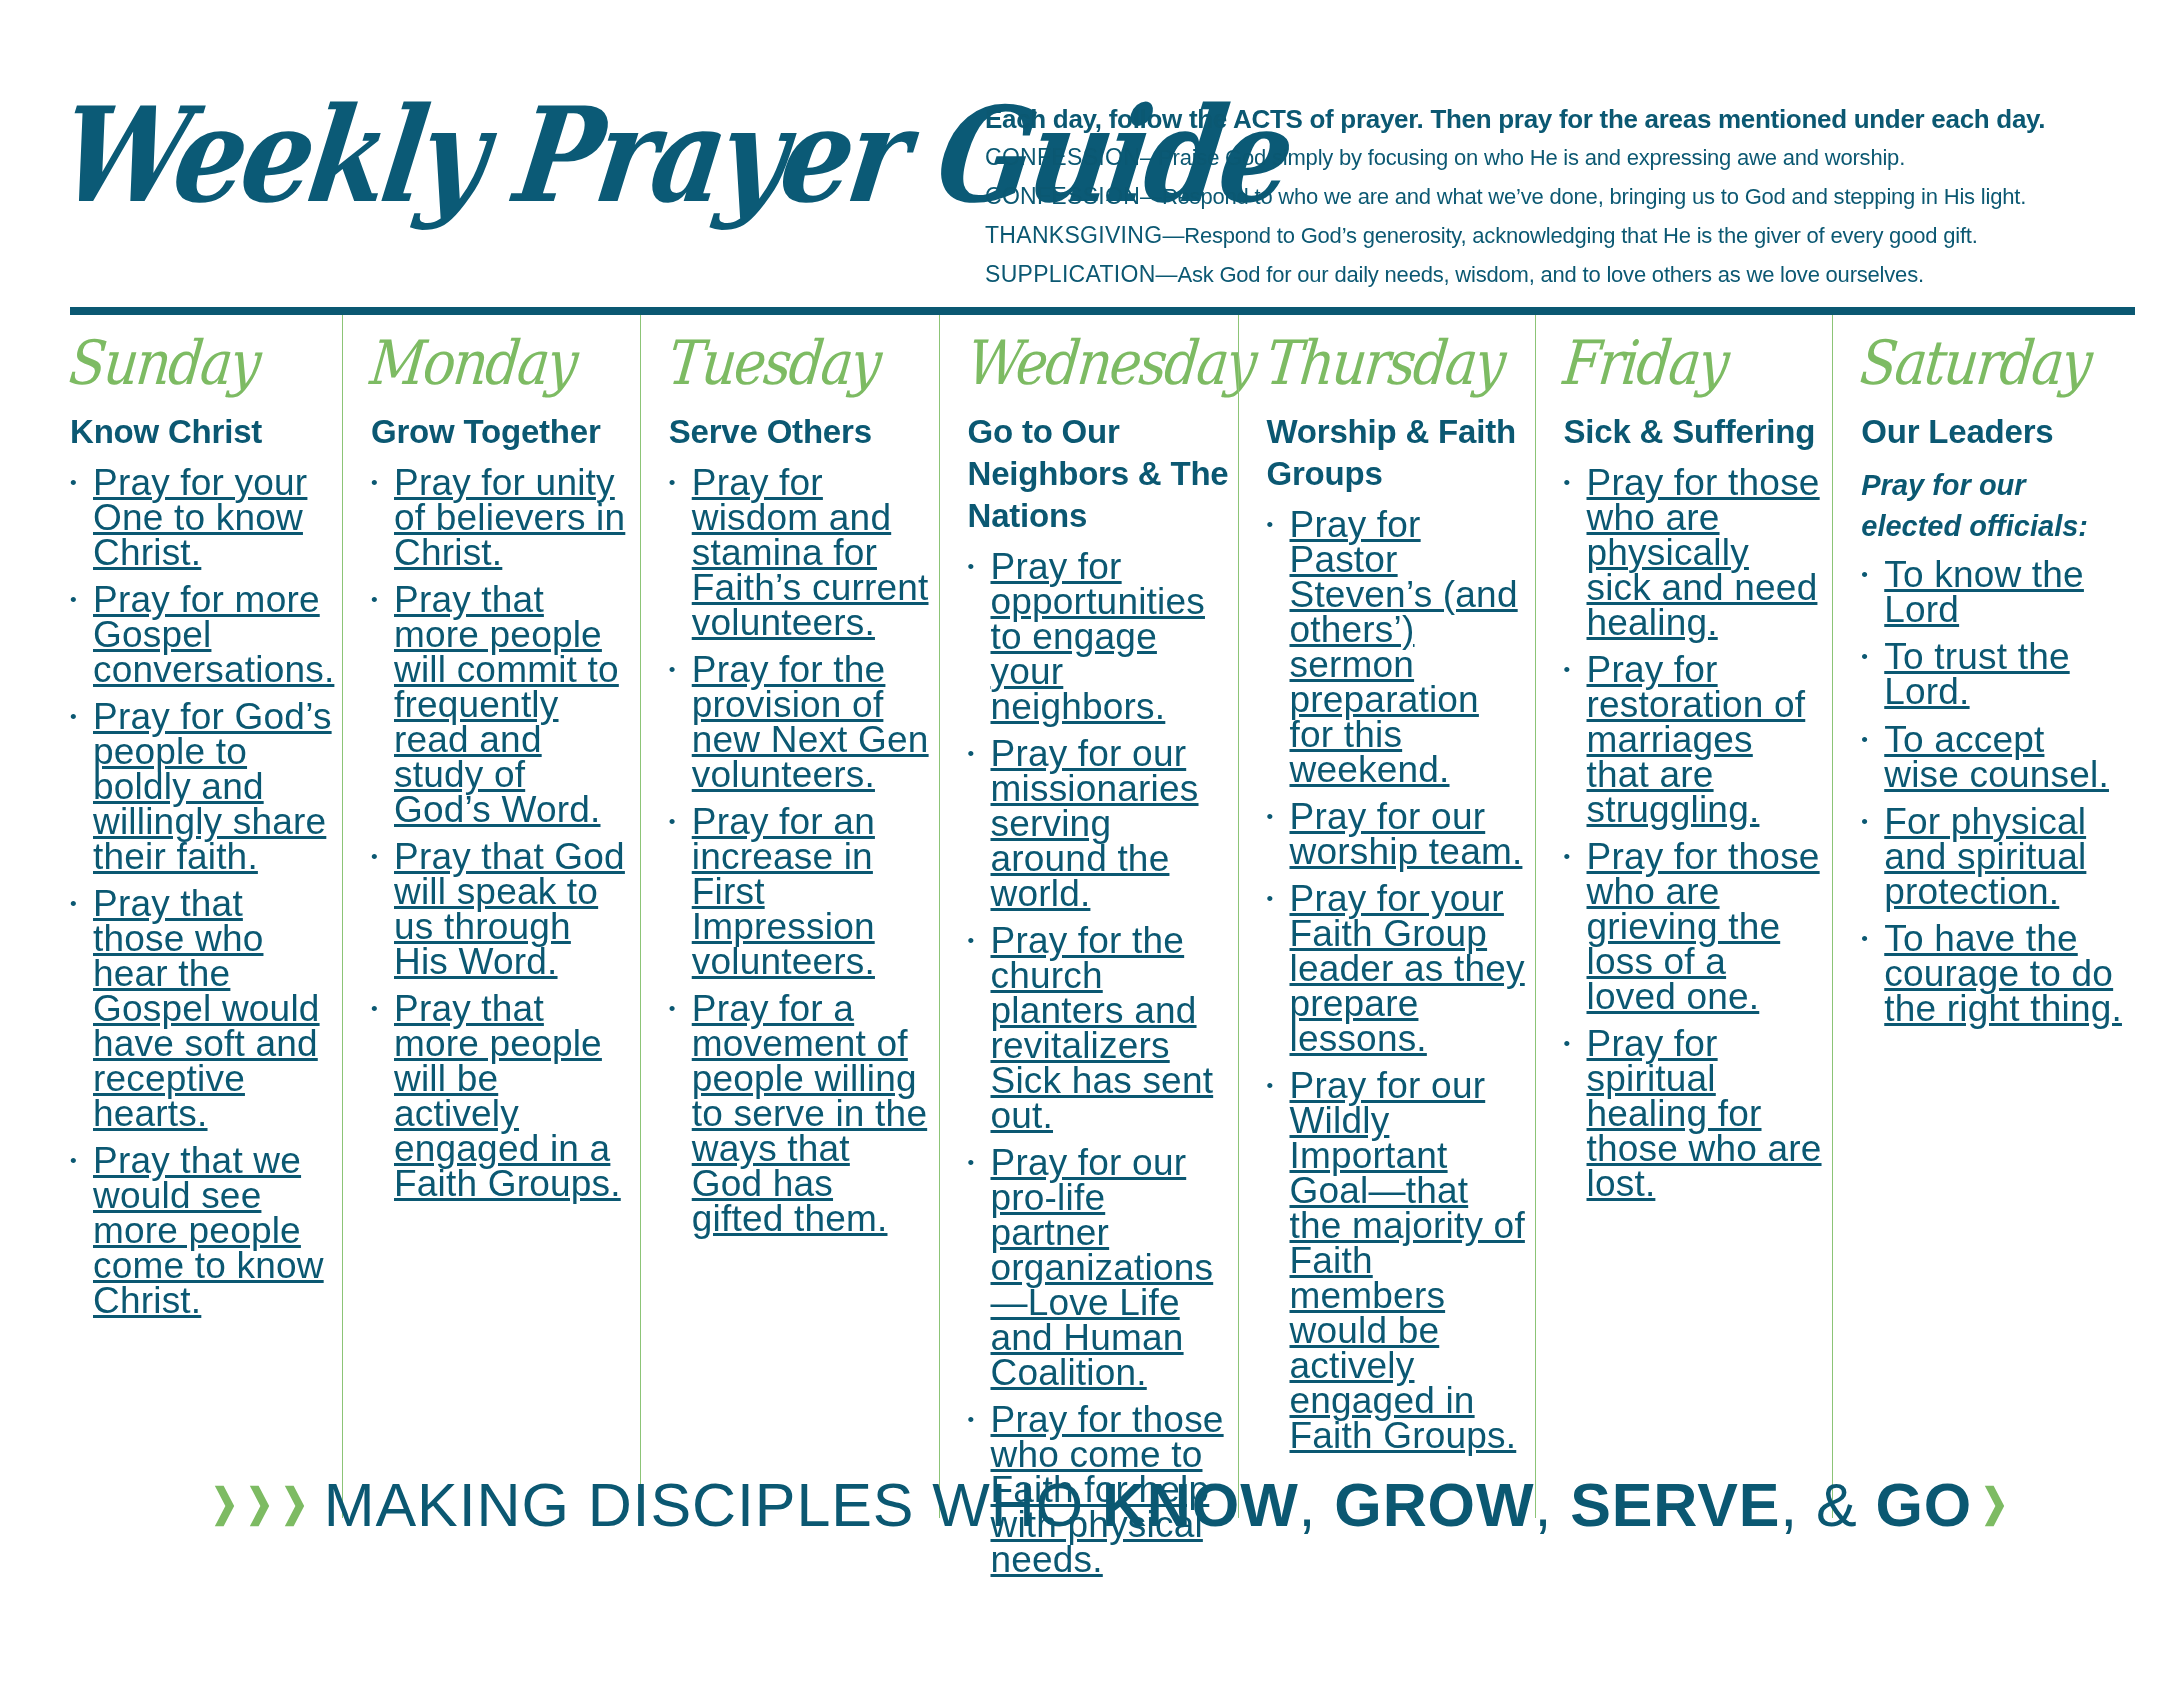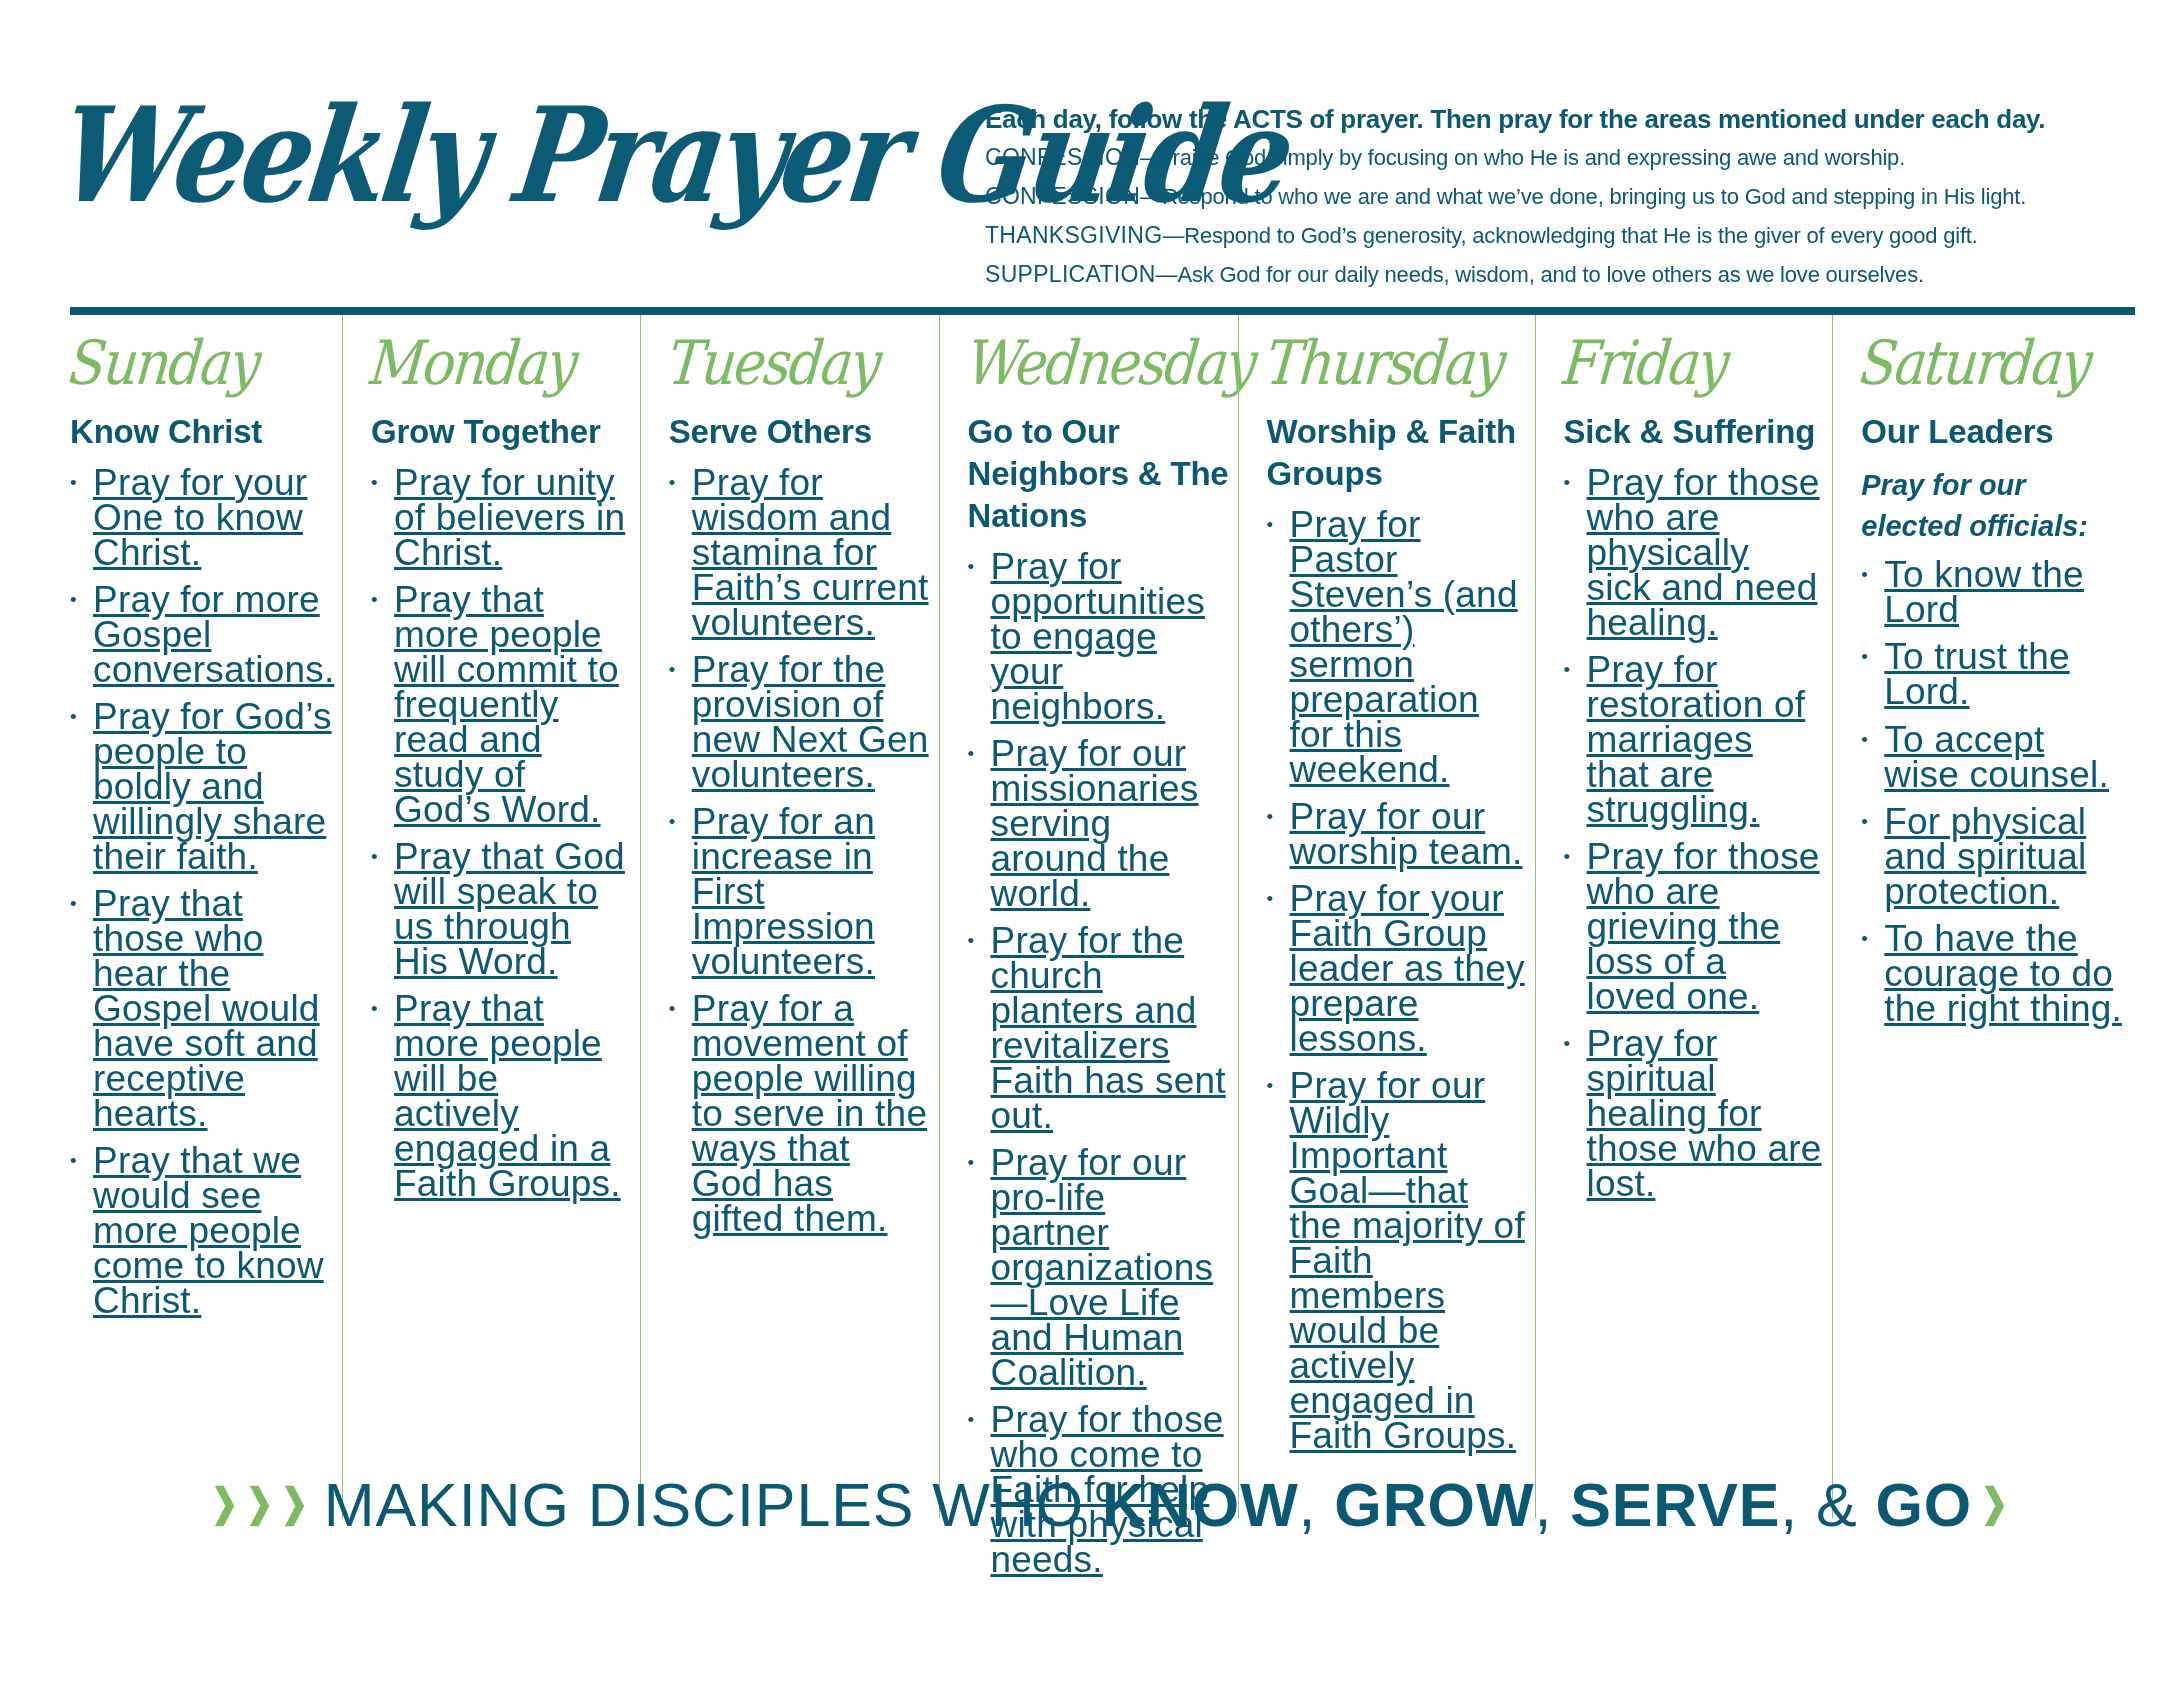--- a/index.html
+++ b/index.html
@@ -119,21 +119,21 @@
       <li>Pray for a movement of people willing to serve in the ways that God has gifted them.</li>
     </ul>
   </div>
 
   <div class="col">
     <div class="day-name">Wednesday</div>
     <div class="theme">Go to Our Neighbors &amp; The Nations</div>
     <ul class="prayers">
       <li>Pray for opportunities to engage your neighbors.</li>
       <li>Pray for our missionaries serving around the world.</li>
-      <li>Pray for the church planters and revitalizers Faith has sent out.</li>
+      <li>Pray for the church planters and revitalizers Sick has sent out.</li>
       <li>Pray for our pro-life partner organizations—Love Life and Human Coalition.</li>
       <li>Pray for those who come to Faith for help with physical needs.</li>
     </ul>
   </div>
 
   <div class="col">
     <div class="day-name">Thursday</div>
     <div class="theme">Worship &amp; Faith Groups</div>
     <ul class="prayers">
       <li>Pray for Pastor Steven’s (and others’) sermon preparation for this weekend.</li>

